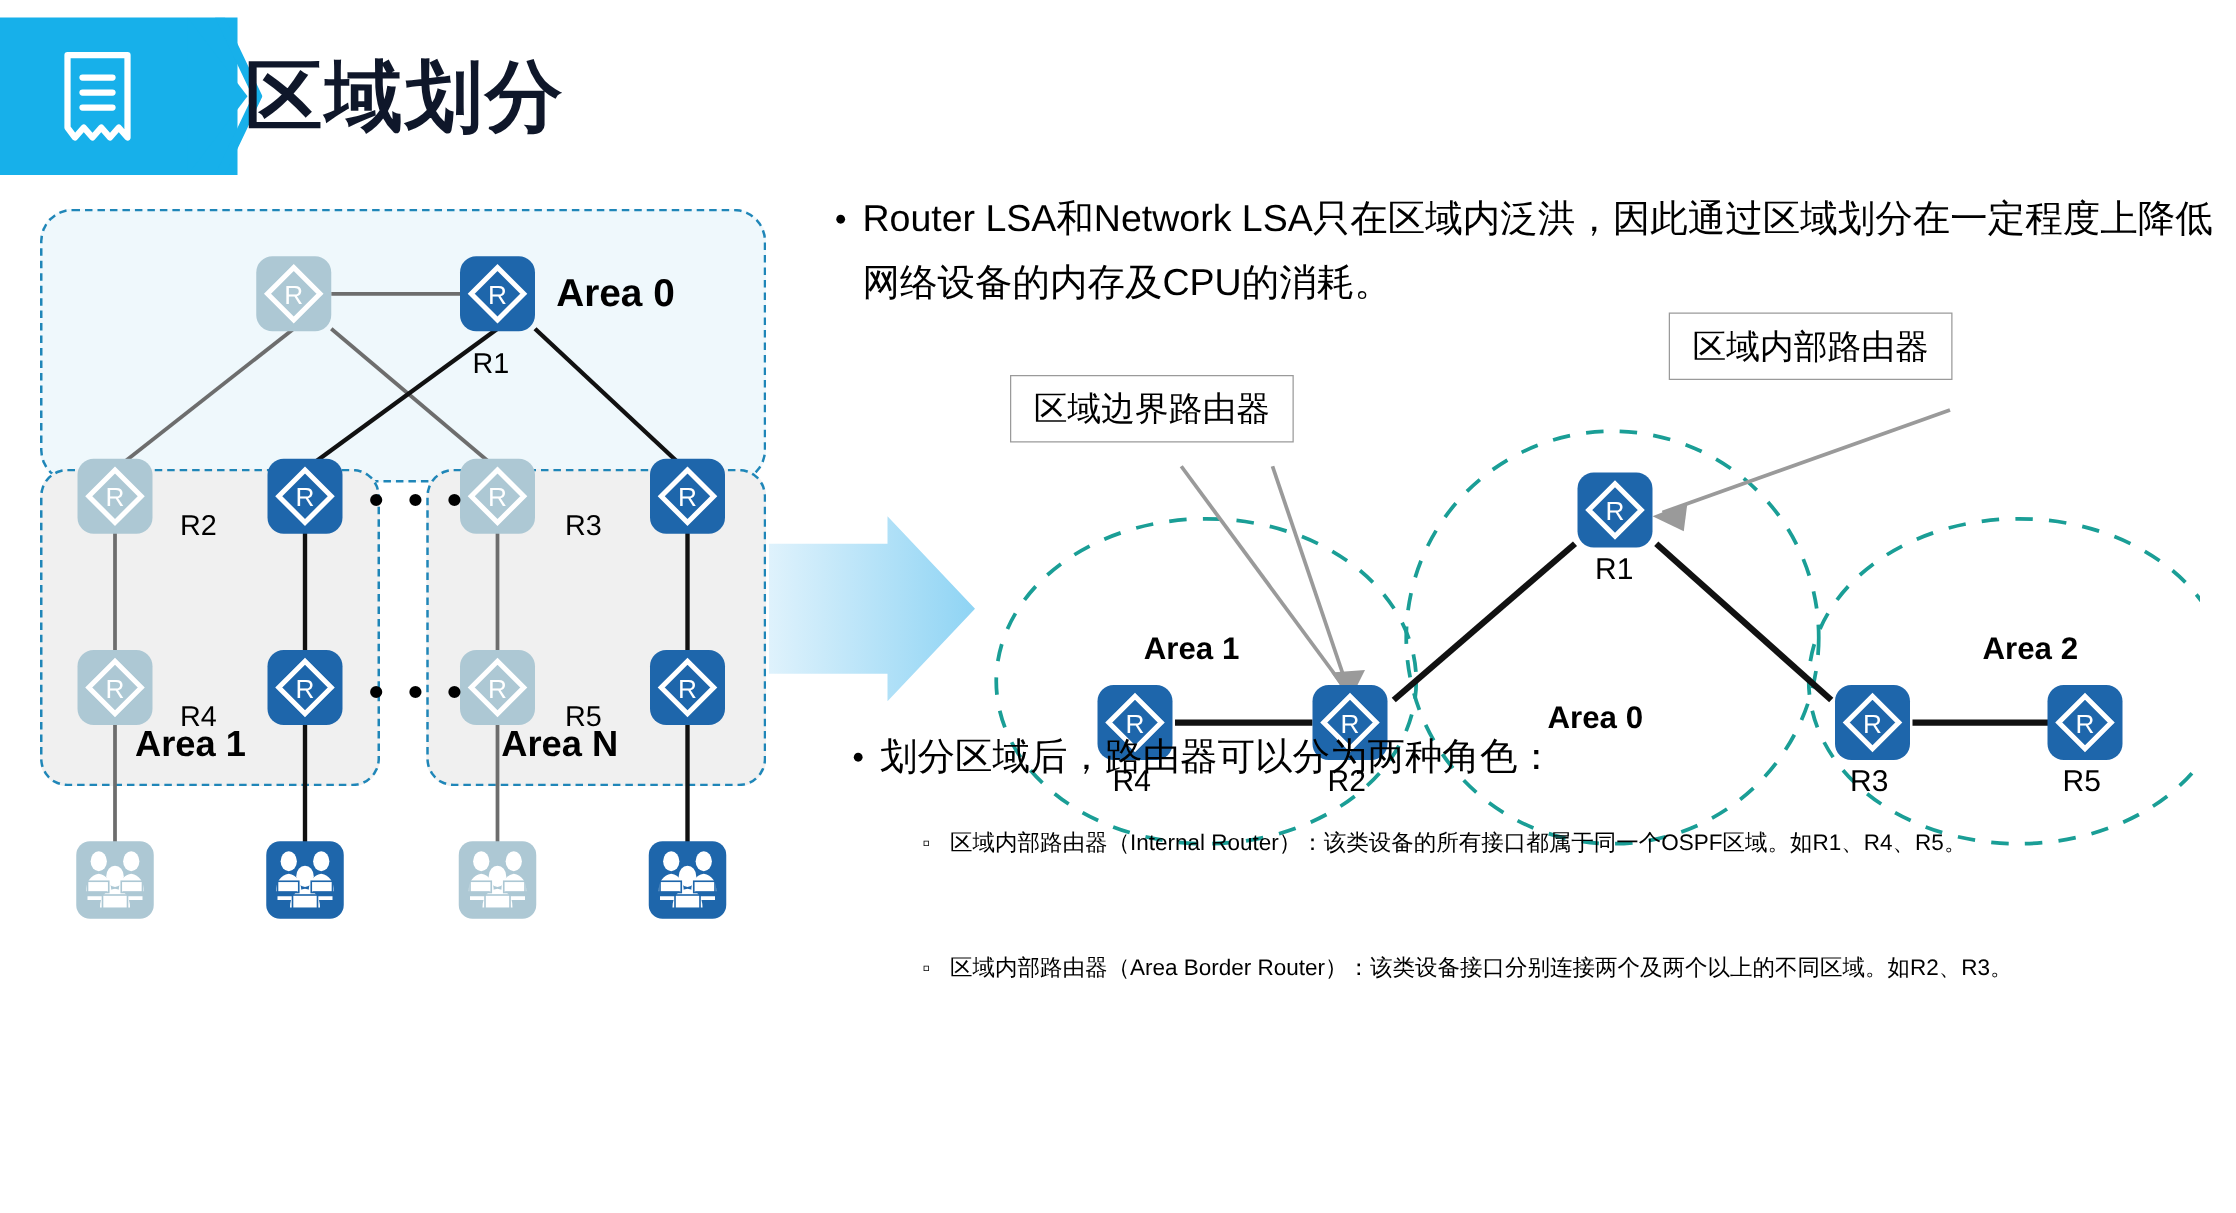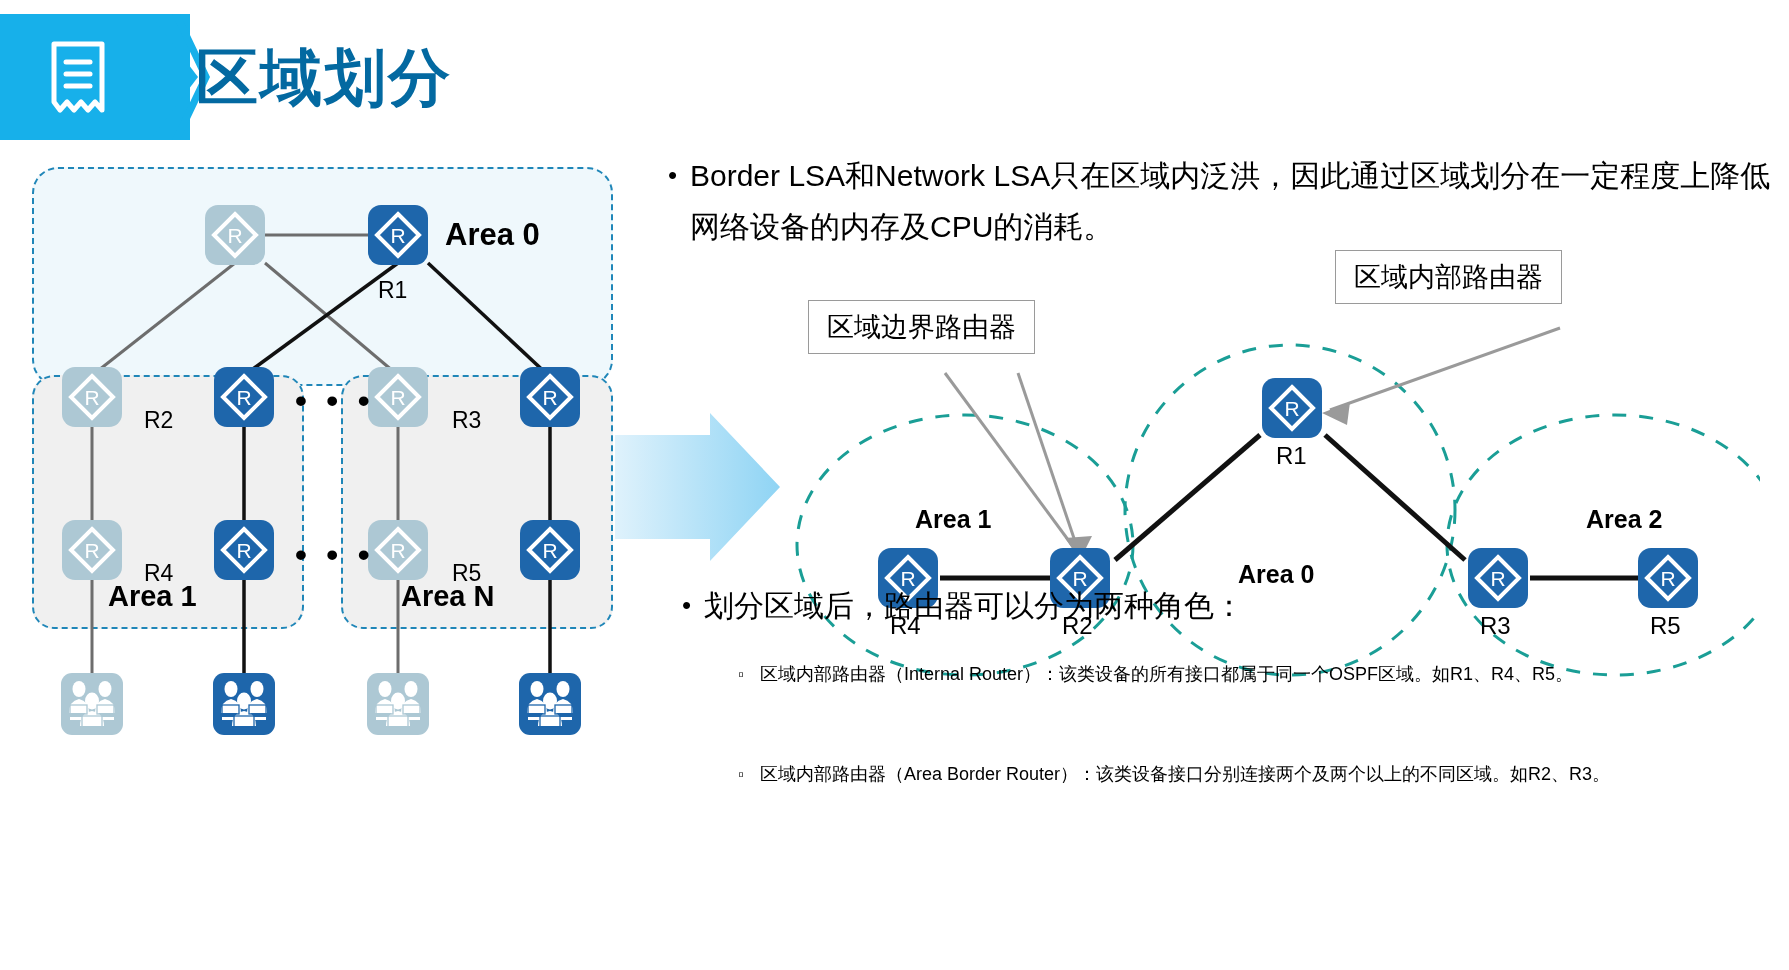--- a/index.html
+++ b/index.html
@@ -9,21 +9,21 @@
     color:#111;
   }
   .page{position:relative;width:1789px;height:970px;}
 
   
   .header{position:absolute;left:0;top:0;width:1789px;height:150px;}
   .banner{position:absolute;left:0;top:14px;width:190px;height:126px;background:#17b0ea;}
   .banner-chev{position:absolute;left:150px;top:14px;width:60px;height:126px;}
   .doc-icon{position:absolute;left:46px;top:40px;width:64px;height:74px;}
   .title{position:absolute;left:196px;top:22px;font-size:62px;font-weight:bold;
-      letter-spacing:2px;color:#0369a1;line-height:112px;white-space:nowrap;}
+      letter-spacing:2px;color:#0f172a;line-height:112px;white-space:nowrap;}
 
   
   .leftdiag{position:absolute;left:20px;top:155px;width:610px;height:700px;}
   .area0-box{position:absolute;left:12px;top:12px;width:577px;height:215px;
       border:2.5px dashed #1f86b8;border-radius:26px;background:#eff8fc;}
   .areabox-gray{position:absolute;top:220px;width:268px;height:250px;
       border:2.5px dashed #1f86b8;border-radius:22px;background:#f0f0f0;}
   .areabox-1{left:12px;}
   .areabox-n{left:321px;}
 
@@ -258,21 +258,21 @@
         <stop offset="100%" stop-color="#8fd4f4"></stop>
       </linearGradient>
     </defs>
     <path d="M0 30 L95 30 L95 8 L165 82 L95 156 L95 134 L0 134 Z" fill="url(#arrg)"></path>
   </svg>
 
   <div class="right">
 
     <div class="bullet-row" style="left:8px;top:0px;width:1120px">
       <div class="bdot">•</div>
-      <div class="btext" style="width:1090px">Border LSA和Network LSA只在区域内泛洪，因此通过区域划分在一定程度上降低网络设备的内存及CPU的消耗。</div>
+      <div class="btext" style="width:1090px">Router LSA和Network LSA只在区域内泛洪，因此通过区域划分在一定程度上降低网络设备的内存及CPU的消耗。</div>
     </div>
 
     <div class="rd">
       <svg viewBox="0 0 1000 430" style="position:absolute;left:0;top:0;width:1000px;height:430px">
 
         <ellipse cx="205" cy="285" rx="168" ry="130" fill="none" stroke="#1a9e96" stroke-width="3" stroke-dasharray="14 13"></ellipse>
 
         <ellipse cx="530" cy="250" rx="165" ry="165" fill="none" stroke="#1a9e96" stroke-width="3" stroke-dasharray="14 13"></ellipse>
 
         <ellipse cx="855" cy="285" rx="168" ry="130" fill="none" stroke="#1a9e96" stroke-width="3" stroke-dasharray="14 13"></ellipse>

